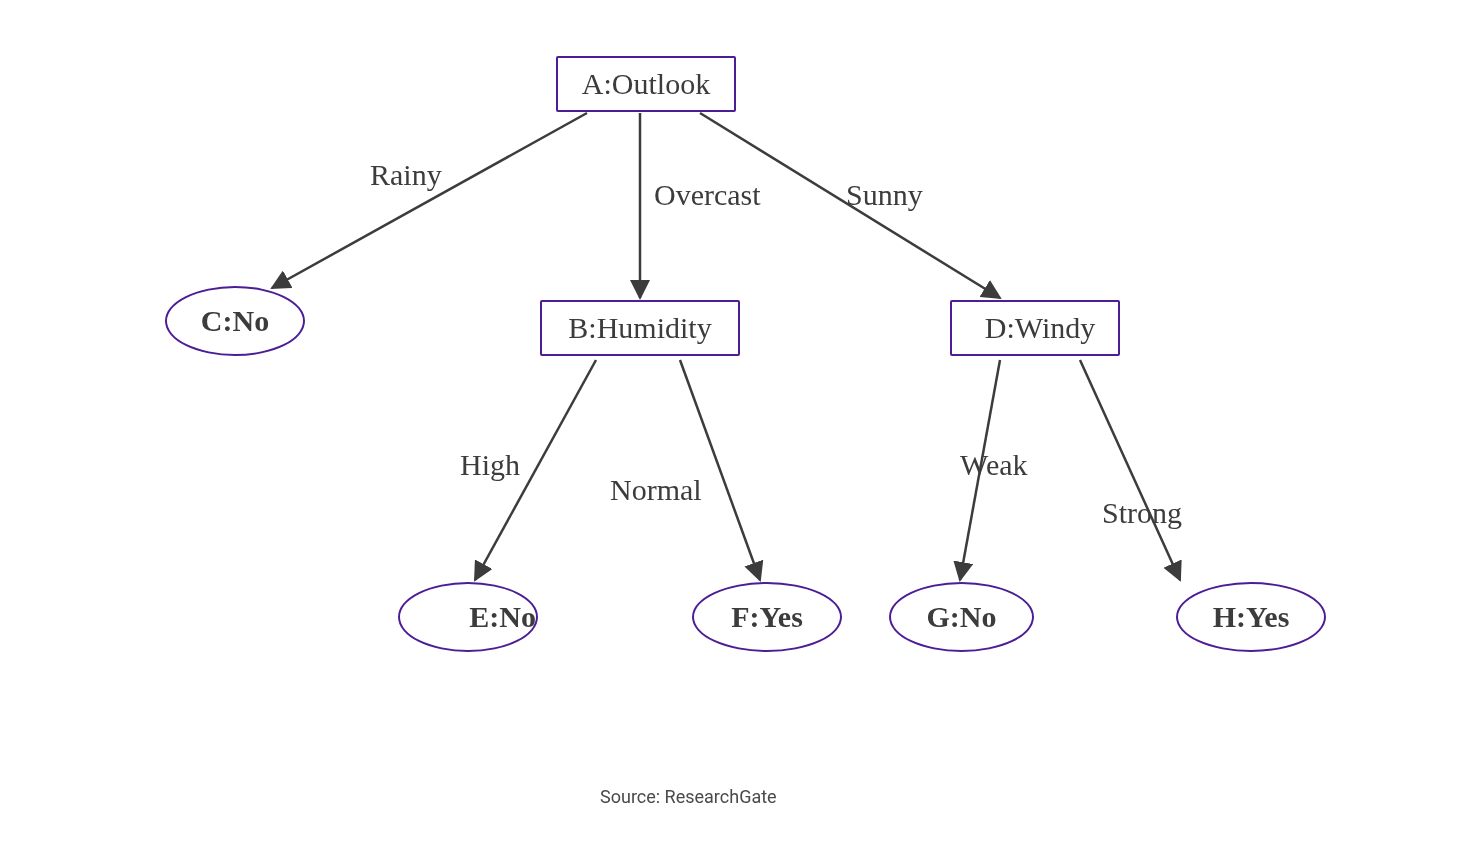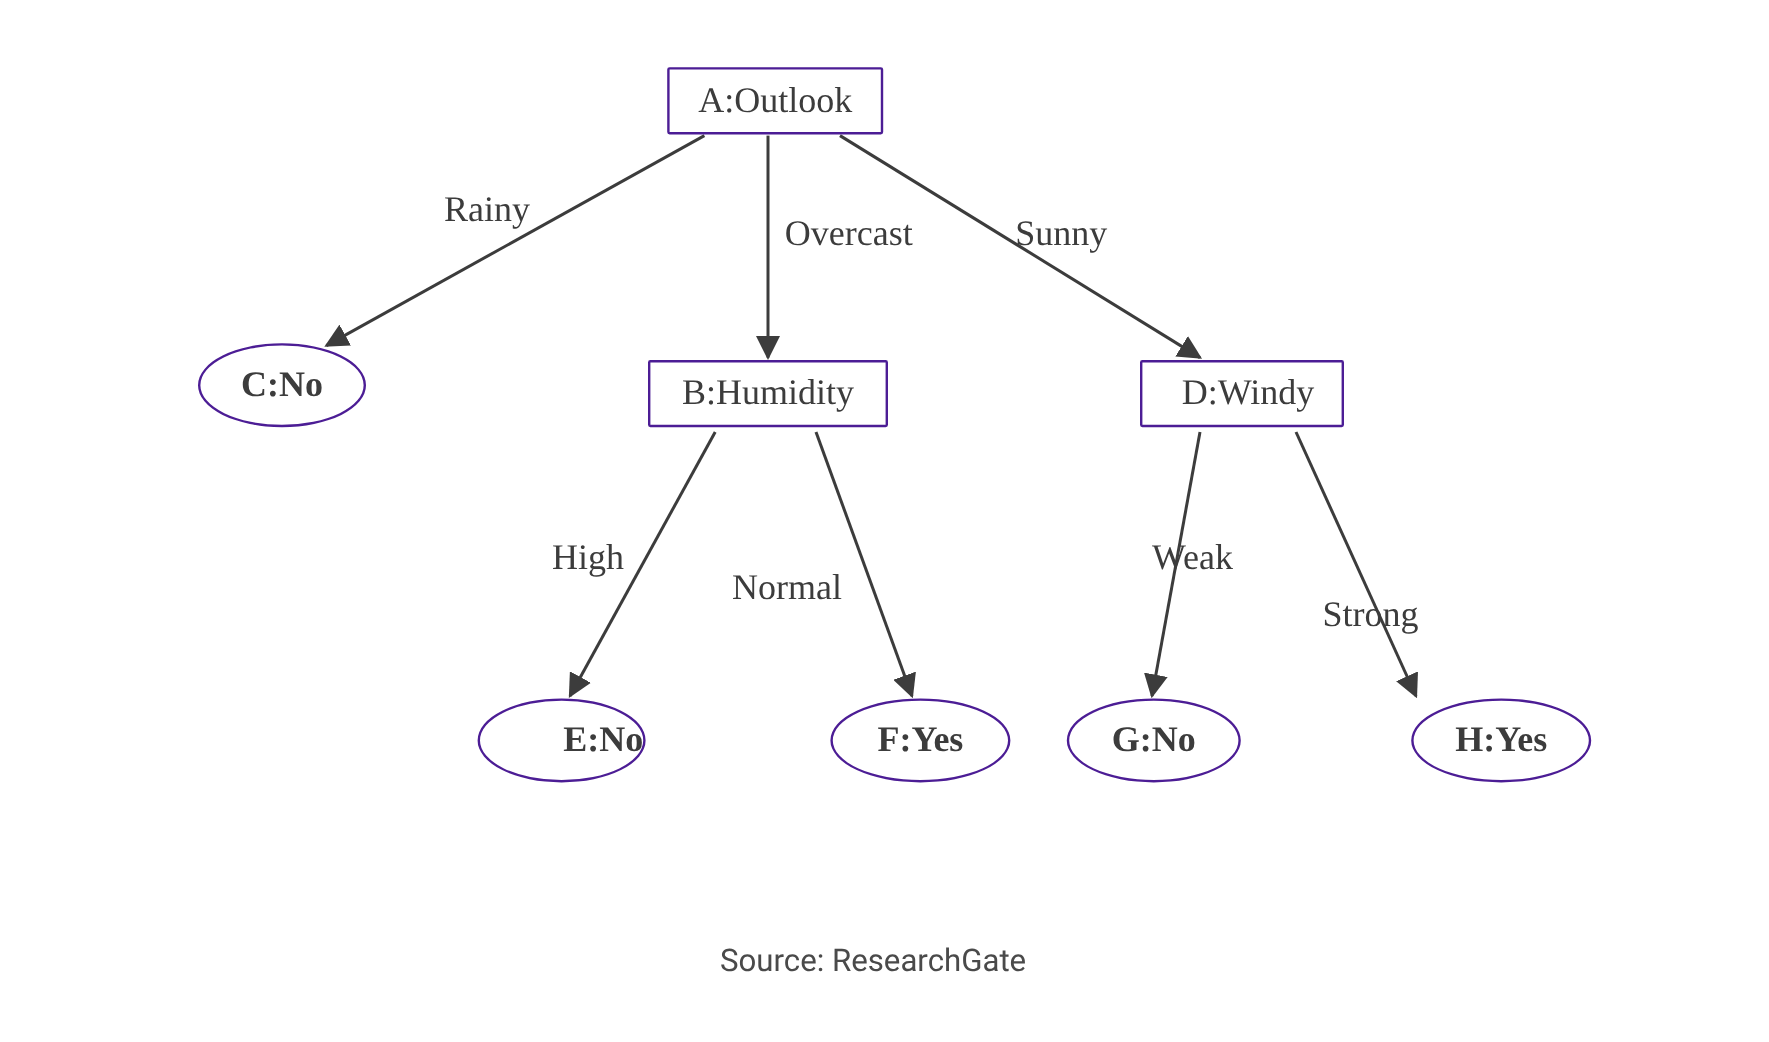--- a/index.html
+++ b/index.html
@@ -43,21 +43,21 @@
   }
   .edge-label{
     position:absolute;
     font-size:30px;
     color:#3c3c3c;
     white-space:nowrap;
   }
   .caption{
     position:absolute;
     font-family:-apple-system,BlinkMacSystemFont,"Segoe UI",Roboto,Arial,sans-serif;
-    font-size:26px;
+    font-size:18px;
     color:#4a4a4a;
     white-space:nowrap;
   }
 </style>
 </head>
 <body>
 
 <div class="stage">
 
   <svg class="edges" viewBox="0 0 1474 868">

